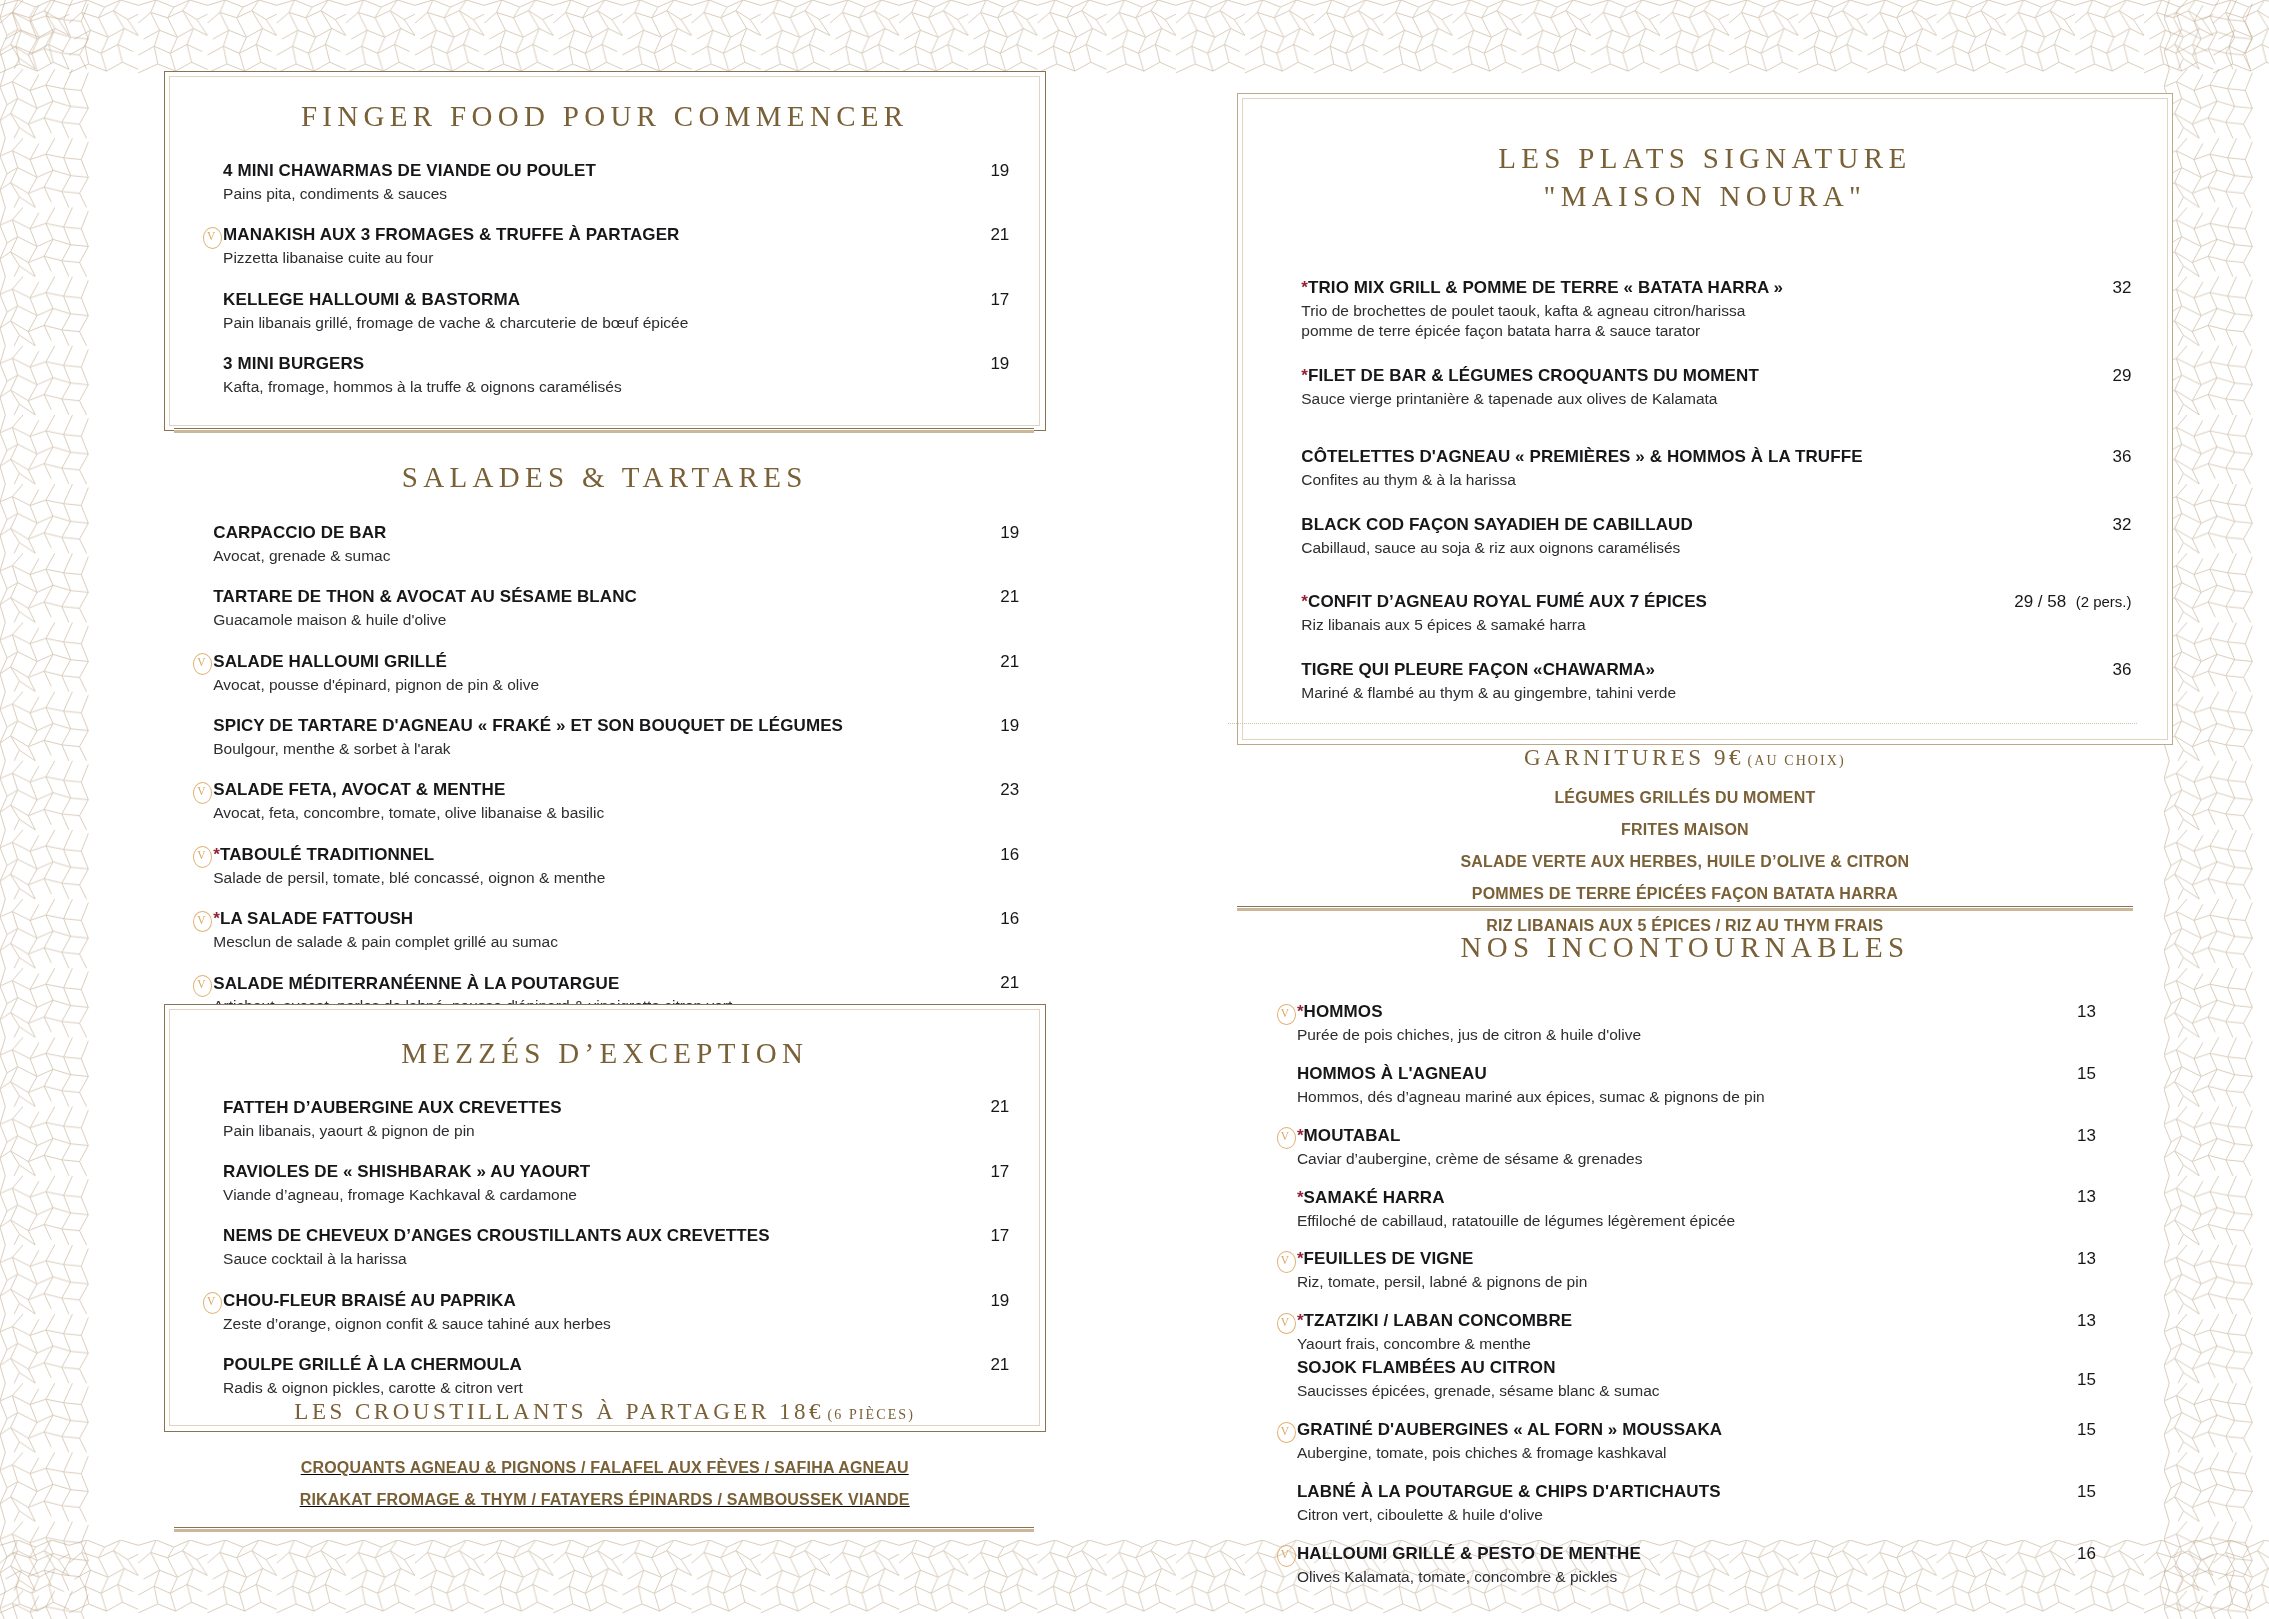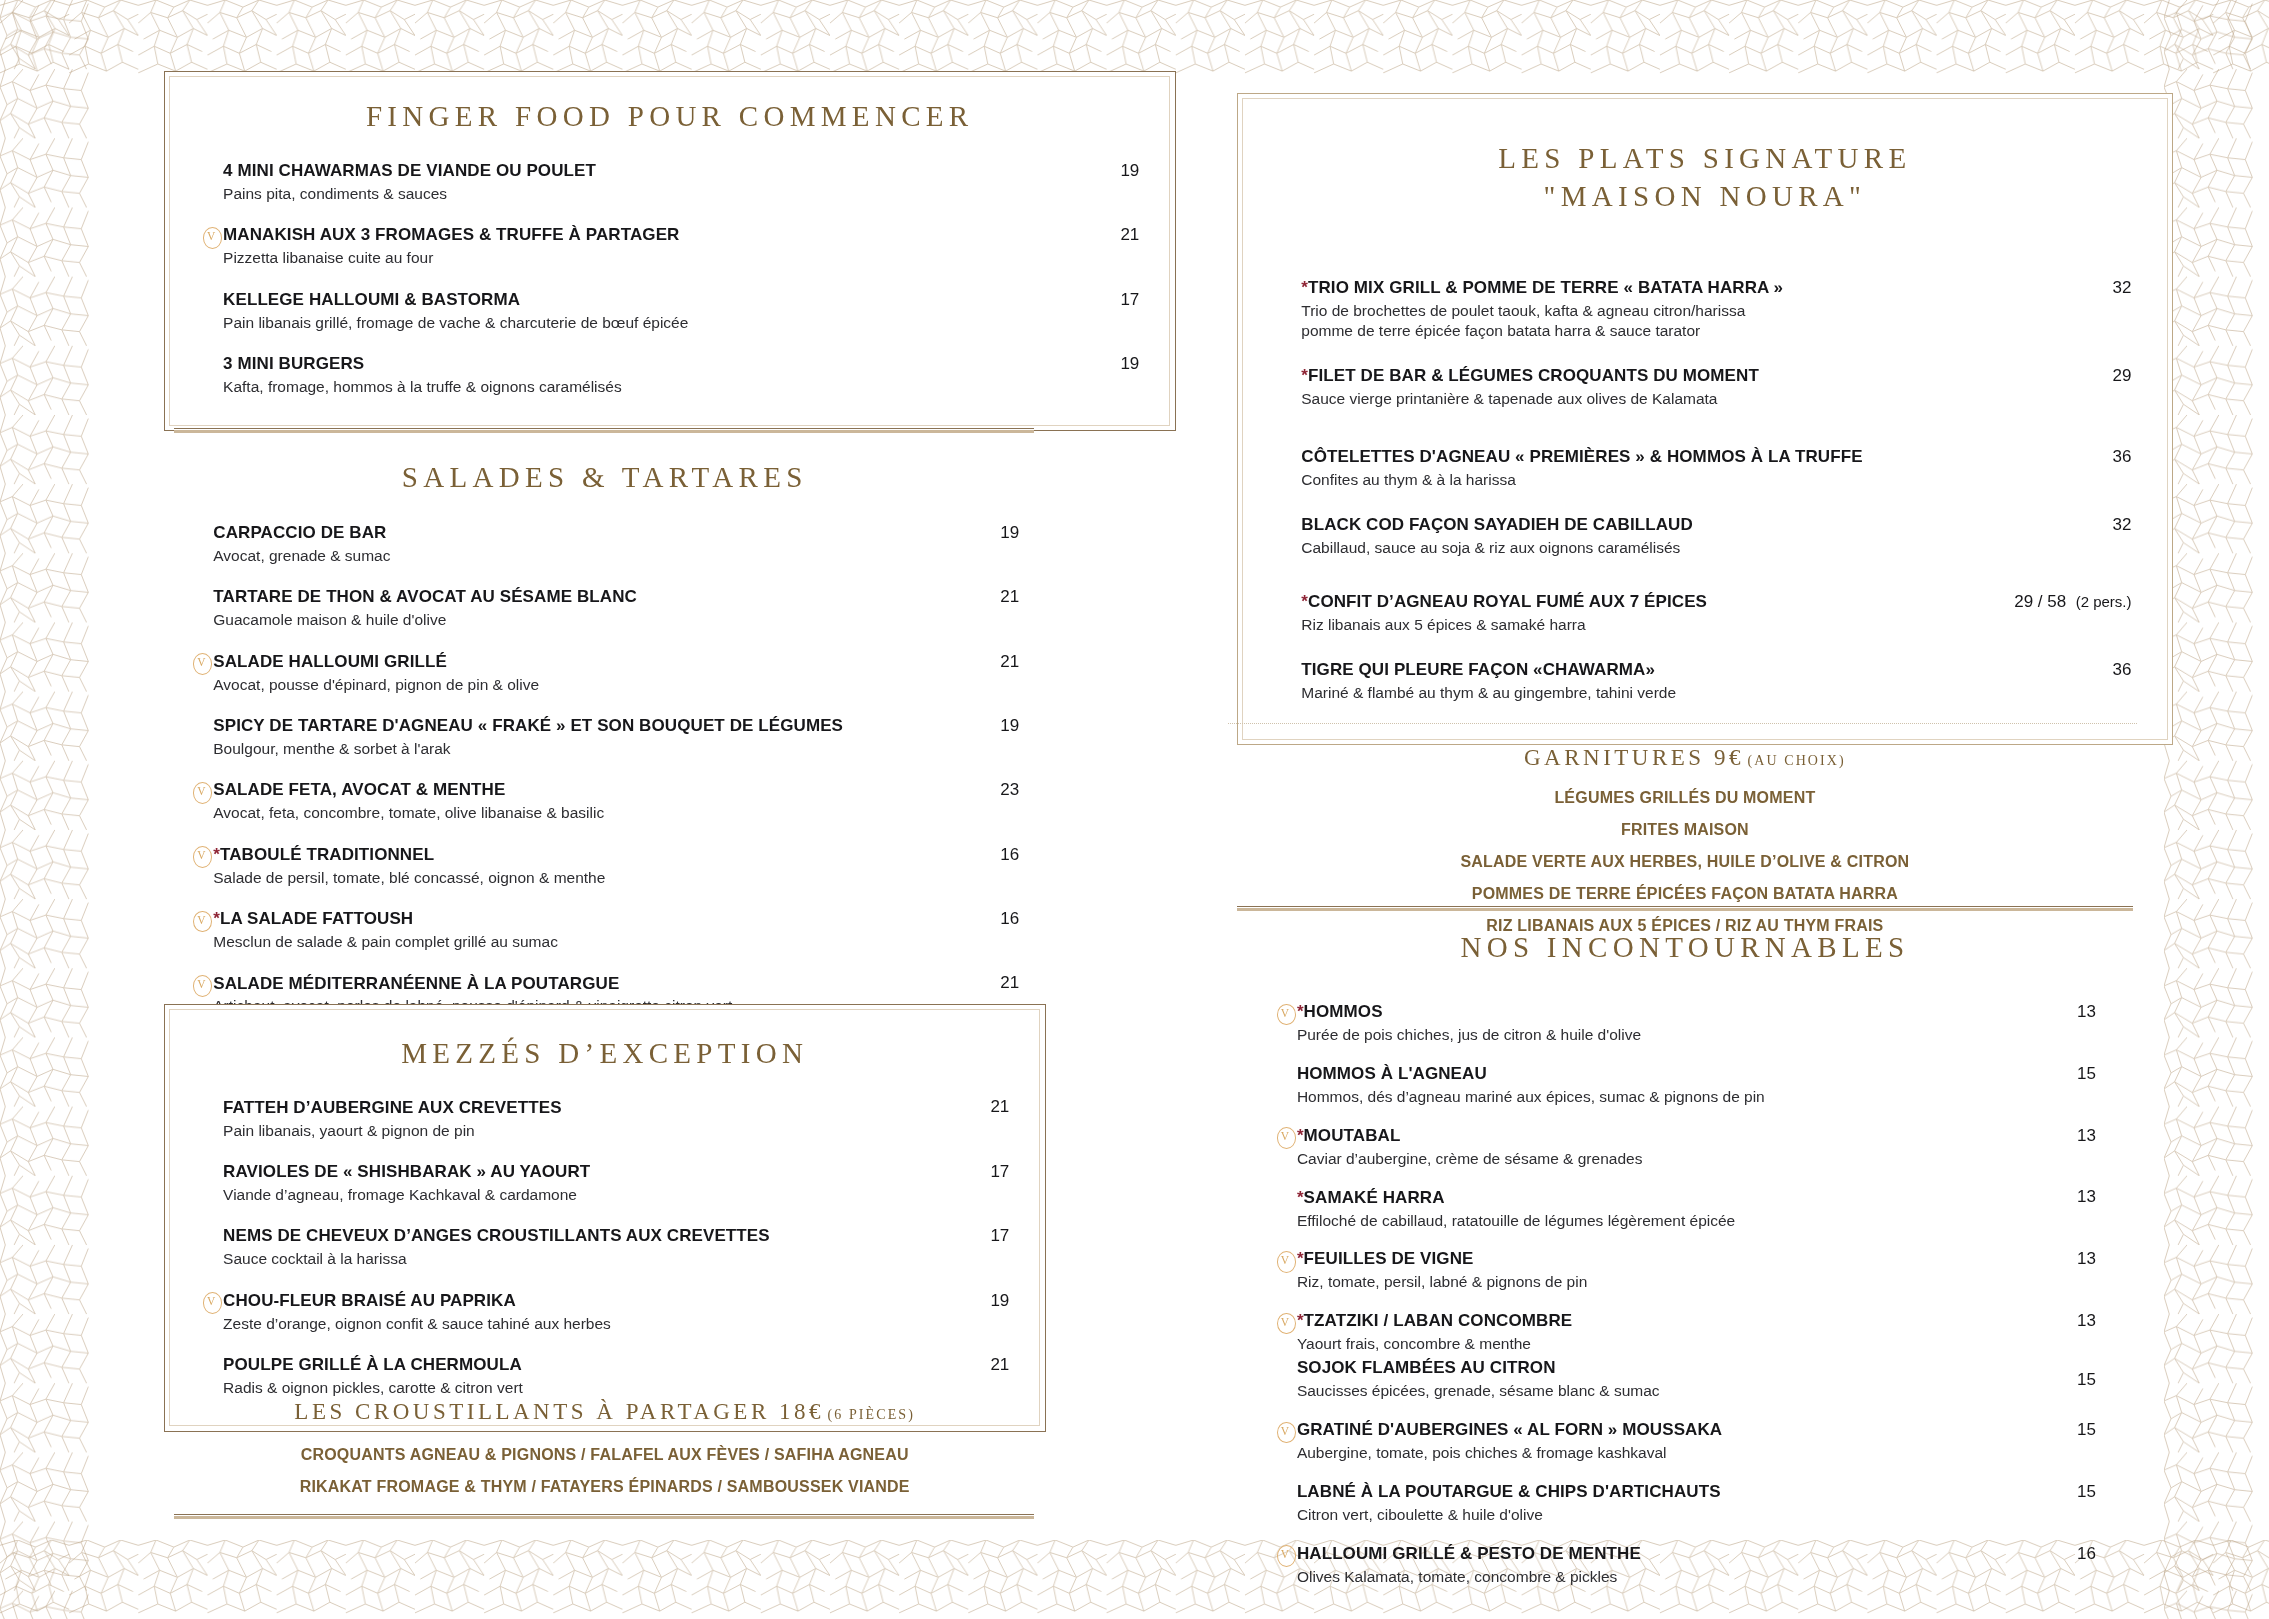--- a/index.html
+++ b/index.html
@@ -192,21 +192,21 @@
     </defs>
     <rect width="120" height="1827" fill="url(#mzl)"></rect>
   </svg>
 
   <svg class="mosaic mosaic-right" viewBox="0 0 120 1827" preserveAspectRatio="none">
     <rect width="120" height="1827" fill="url(#mzl)"></rect>
   </svg>
 
   <div class="col col-left">
 
-    <div style="position:absolute; top:71px; left:17.7px; width:1012px;">
+    <div style="position:absolute; top:71px; left:17.7px; width:882px;">
       <div class="framed">
         <div class="framed-inner">
           <div class="sec-title big">FINGER FOOD POUR COMMENCER</div>
           <div class="items" style="margin-top:26.6px;">
 
             <div class="item">
               <span class="veg"></span>
               <span class="item-body">
                 <span class="item-name">4 MINI CHAWARMAS DE VIANDE OU POULET</span>
                 <div class="item-desc">Pains pita, condiments &amp; sauces</div>
@@ -390,21 +390,21 @@
           </div>
         </div>
       </div>
     </div>
 
     <div style="position:absolute; top:1399px; left:17.7px; width:882px;">
       <div class="tight-head">
         <span class="t-main">LES CROUSTILLANTS À PARTAGER 18€</span>
         <span class="t-sub">(6 PIÈCES)</span>
       </div>
-      <div class="center-list" style="margin-top:21px;">
+      <div class="center-list" style="margin-top:34px;text-decoration:underline;">
         <div class="cl-line">CROQUANTS AGNEAU &amp; PIGNONS / FALAFEL AUX FÈVES / SAFIHA AGNEAU</div>
         <div class="cl-line">RIKAKAT FROMAGE &amp; THYM / FATAYERS ÉPINARDS / SAMBOUSSEK VIANDE</div>
       </div>
       <div class="rule-double" style="margin-top:17.7px; width:860px; margin-left:10.6px;"></div>
     </div>
 
   </div>
 
   <div class="col col-right">
 

